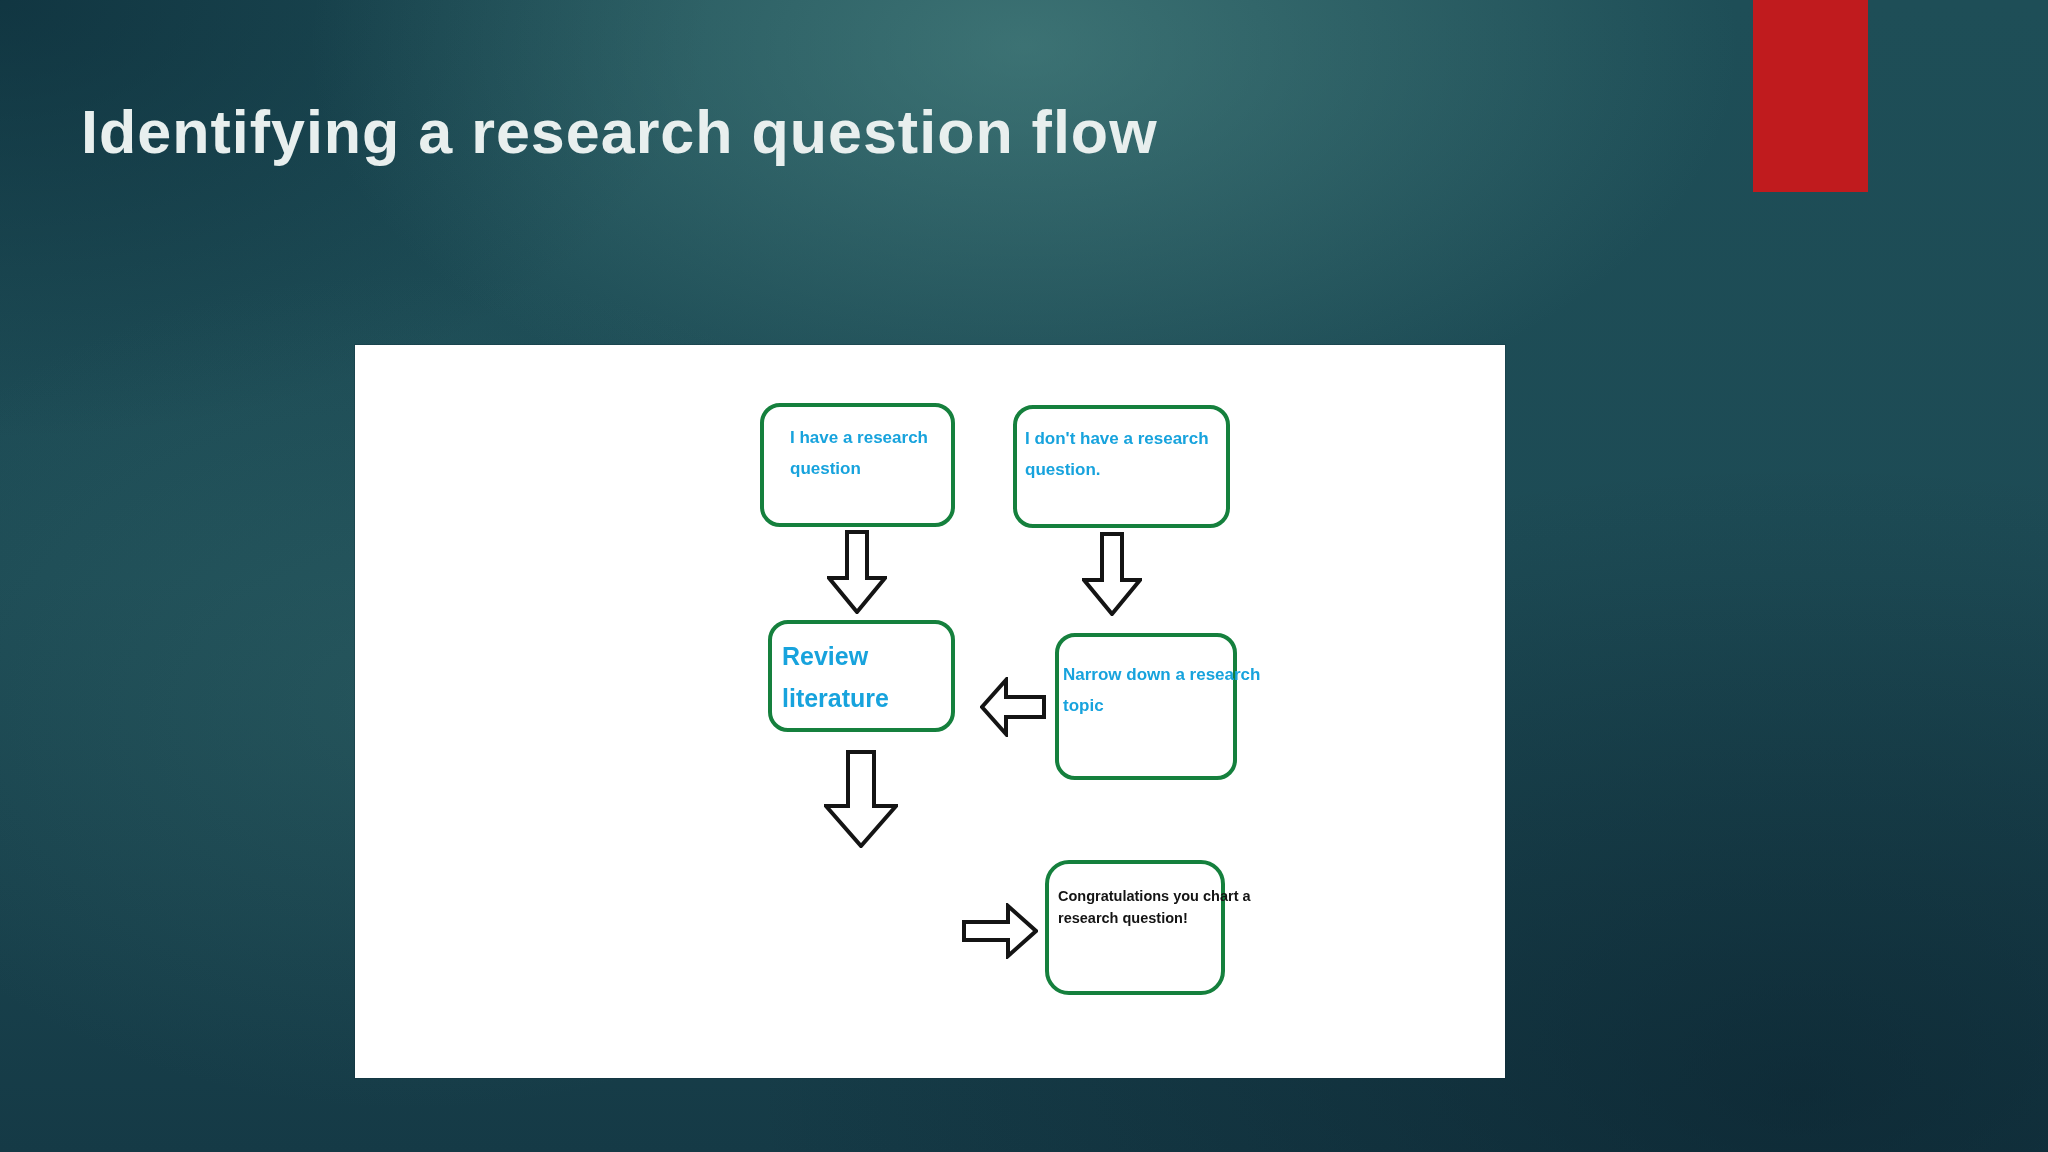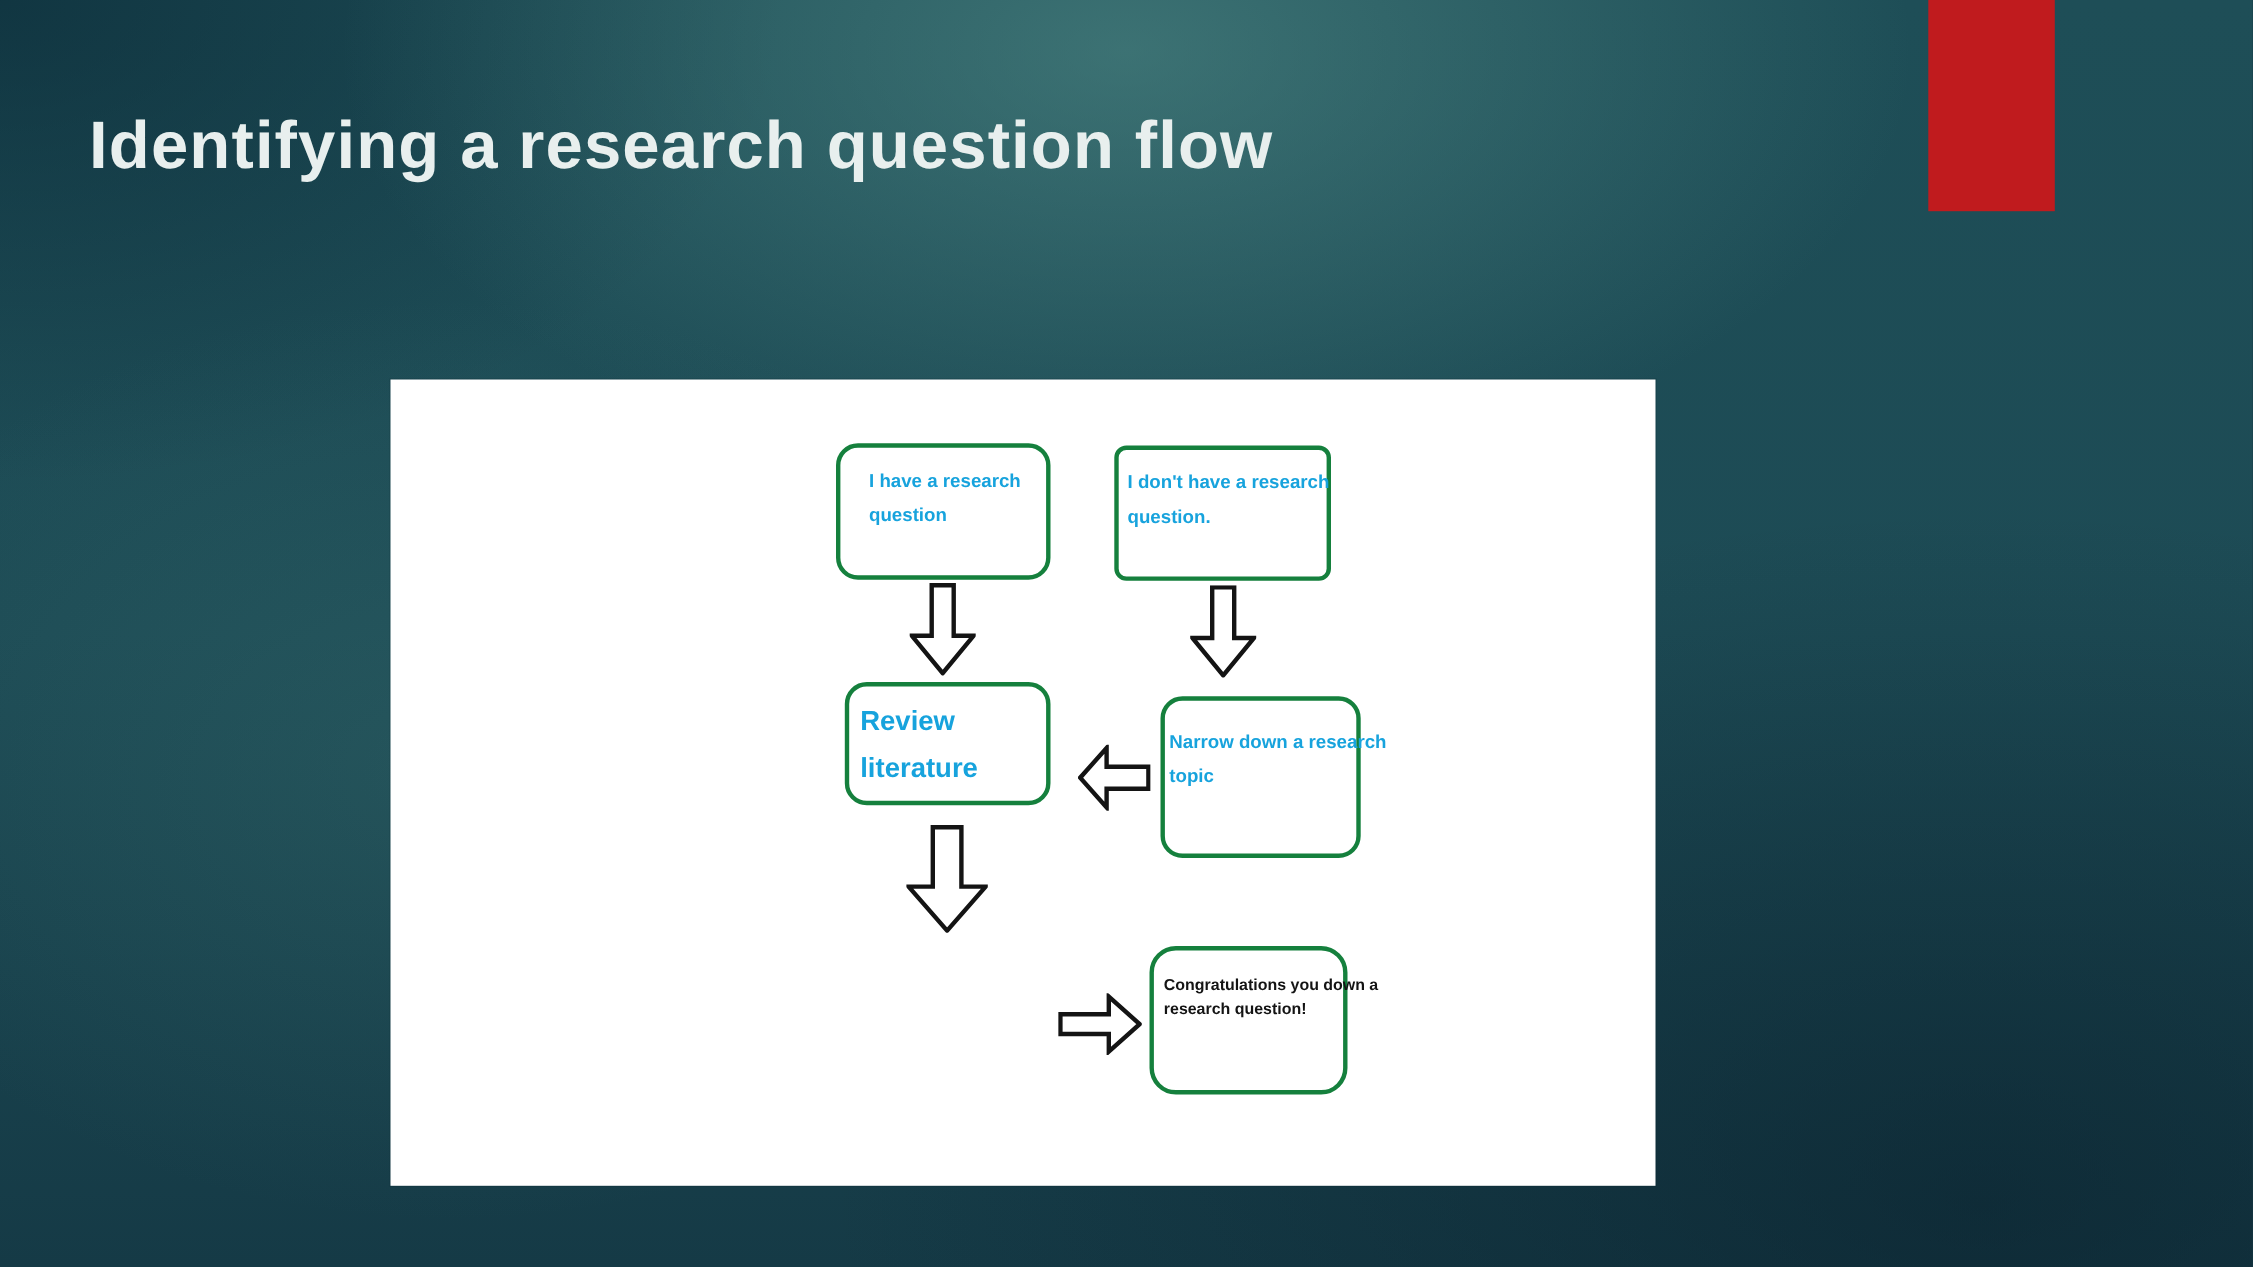--- a/index.html
+++ b/index.html
@@ -58,21 +58,21 @@
   .fbox .line { white-space: nowrap; }
   .fbox.blue       { font-size: 17px;   line-height: 31px;   }
   .fbox.blue-large { font-size: 25px;   line-height: 42px;   }
   .fbox.black      { font-size: 14.5px; line-height: 21.5px; }
   .arrow { position: absolute; }
   .arrow svg { display: block; width: 100%; height: 100%; }
   .arrow path { fill: #ffffff; stroke: #141414; stroke-width: 4; stroke-linejoin: miter; }
 
   
   #box-1 { left: 405px; top: 58px;  width: 195px; height: 124px; padding: 15px 28px 0 26px; }
-  #box-2 { left: 658px; top: 60px;  width: 197px; height: 123px; padding: 14px 10px 0 8px; border-radius: 11px;  }
+  #box-2 { left: 658px; top: 60px;  width: 217px; height: 123px; padding: 14px 10px 0 8px;  }
   #box-3 { left: 413px; top: 275px; width: 187px; height: 112px; padding: 11px 38px 0 10px; }
   #box-4 { left: 680px; top: 288px; width: 182px; height: 147px; padding: 22px 2px 0 4px; margin-left: 20px;   }
   #box-5 { left: 413px; top: 507px; width: 182px; height: 145px; padding: 17px 4px 0 9px;   }
   #box-6 { left: 690px; top: 515px; width: 180px; height: 135px; padding: 22px 10px 0 9px; border-radius: 24px; }
   #arrow-down-1 { left: 472px; top: 185px; width: 60px; height: 84px; }
   #arrow-down-2 { left: 727px; top: 187px; width: 60px; height: 84px; }
   #arrow-down-3 { left: 469px; top: 405px; width: 74px; height: 98px; }
   #arrow-left   { left: 625px; top: 332px; width: 66px; height: 60px; }
   #arrow-right  { left: 607px; top: 558px; width: 76px; height: 56px; }
 </style>
@@ -133,18 +133,18 @@
     </div>
 
 
     <div class="arrow" id="arrow-right">
       <svg viewBox="0 0 76 56">
           <path d="M2 19 L46 19 L46 3 L74 28 L46 53 L46 37 L2 37 Z"></path>
         </svg>
     </div>
 
     <div class="fbox black" id="box-6" style="color:#141414;">
-      <div class="line">Congratulations you down a</div>
+      <div class="line">Congratulations you chart a</div>
       <div class="line">research question!</div>
     </div>
 
   </div>
 </div>
 
 </body></html>

